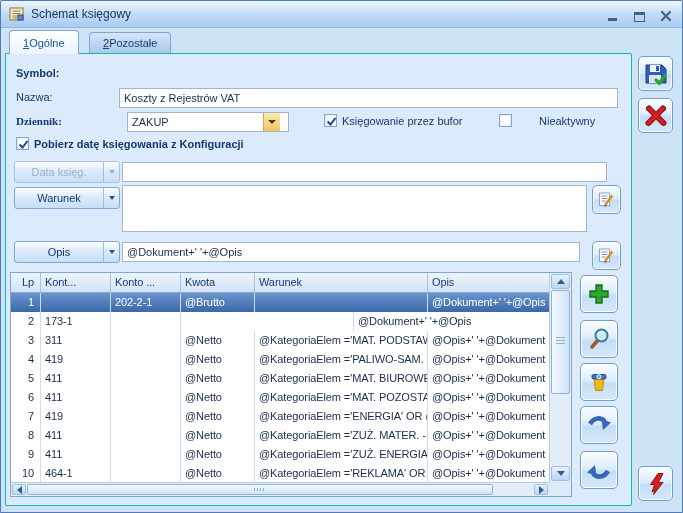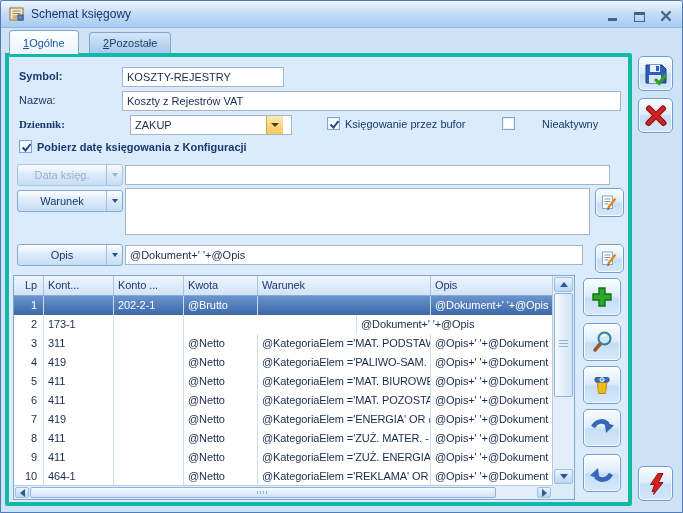--- a/index.html
+++ b/index.html
@@ -21,21 +21,21 @@
   
   .tab { position:absolute; height:23px; border:1px solid #7fa7d6; border-bottom:none;
     border-radius:4px 4px 0 0; display:flex; align-items:center; padding:0 13px; cursor:default; }
   .tab-active { left:8px; top:29px; height:24px; background:linear-gradient(#ffffff,#eaf3fd);
     color:#1857a8; z-index:3; }
   .tab-inactive { left:88px; top:31px; height:21px; background:linear-gradient(#d6e6f7,#a9c9ec);
     color:#1e3c6e; z-index:1; }
   .u { text-decoration:underline; }
   
   .panel { position:absolute; left:4px; top:52px; width:627px; height:453px;
-    background:#dcebfb; border:4px solid #14b8a6; border-radius:0 2px 2px 2px; z-index:2; }
+    background:#dcebfb; border:1px solid #14b8a6; border-radius:0 2px 2px 2px; z-index:2; }
   .lbl { position:absolute; white-space:nowrap; color:#16386e; }
   .b { font-weight:bold; }
   .field { position:absolute; height:20px; border:1px solid #a3b6c9; background:#fff;
     font-family:"Liberation Sans",sans-serif; font-size:11px; color:#1a2c4e; padding:1px 4px; }
   textarea.field { resize:none; }
   .combo { position:absolute; height:20px; }
   .combo input { width:100%; height:100%; border:1px solid #a3b6c9; background:#fff;
     font-family:"Liberation Sans",sans-serif; font-size:11px; color:#1a2c4e; padding:1px 20px 1px 4px;margin-left:8px; }
   .combo-btn { position:absolute; right:1px; top:1px; bottom:1px; width:17px;
     background:linear-gradient(#fdeab2,#f6c65b); border-left:1px solid #d9a93f;
@@ -132,21 +132,20 @@
       <span> Ogólne</span>
   </div>
   <div class="tab tab-inactive">
     <span class="u">2</span>
       <span> Pozostałe</span>
   </div>
 
   <div class="panel">
 
     <span class="lbl b" style="left:10px; top:13px;">Symbol:</span>
-    <input class="field" style="left: 113px; top: 10px; width: 162px;" value="KOSZTY-REJESTRY">
 
     <span class="lbl" style="left:10px; top:37px;">Nazwa:</span>
     <input class="field" style="left: 113px; top: 34px; width: 499px;" value="Koszty z Rejestrów VAT">
 
     <span class="lbl b" style="left:10px; top:61px;font-family:Liberation Serif, serif;">Dziennik:</span>
     <div class="combo" style="left:113px; top:58px; width:162px;">
       <input value="ZAKUP" style="">
       <span class="combo-btn">
           <i class="tri-dn"></i>
         </span>

